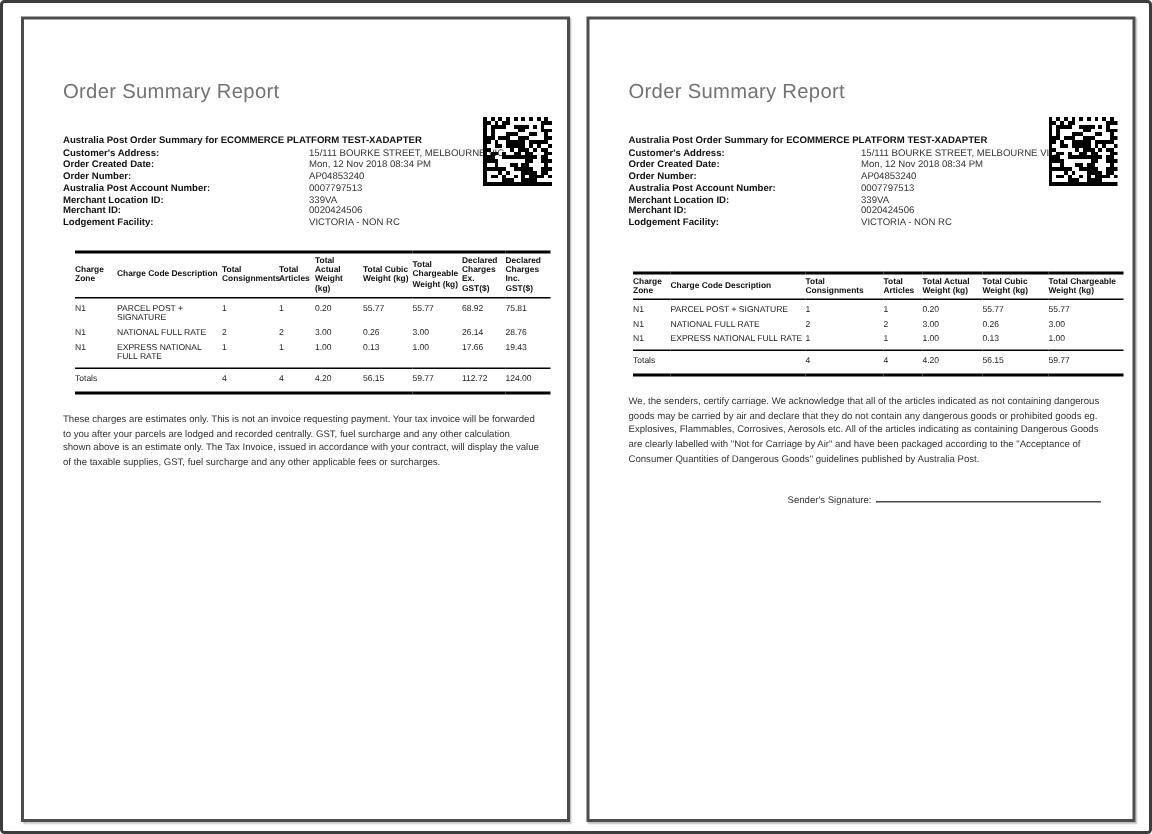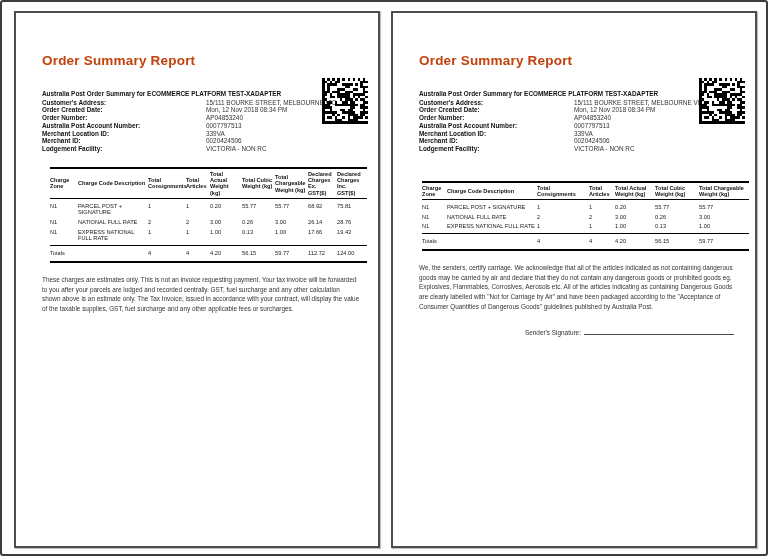--- a/index.html
+++ b/index.html
@@ -19,21 +19,21 @@
     overflow:hidden;
   }
   .page-1{left:12px;}
   .page-2{left:389px;}
   .inner{padding:0 12px 0 26px;position:relative;height:100%;box-sizing:border-box;}
 
   .barcode{position:absolute;top:25px;right:10px;width:46px;height:46px;}
   .barcode svg{display:block;}
 
   h1.title{
-    margin:40px 0 0 0;font-size:13.5px;font-weight:bold;color:#c2410c;
+    margin:40px 0 0 0;font-size:13.5px;font-weight:normal;color:#737373;
     letter-spacing:0.2px;
   }
   .summary-heading{
     margin:22px 0 1px 0;font-size:6.4px;font-weight:bold;color:#111;line-height:7.7px;
   }
   .fields{margin:0;}
   .frow{display:flex;line-height:7.7px;font-size:6.4px;}
   .flabel{font-weight:bold;color:#111;width:164px;flex:none;}
   .page-2 .flabel{width:155px;}
   .fvalue{color:#333;}

